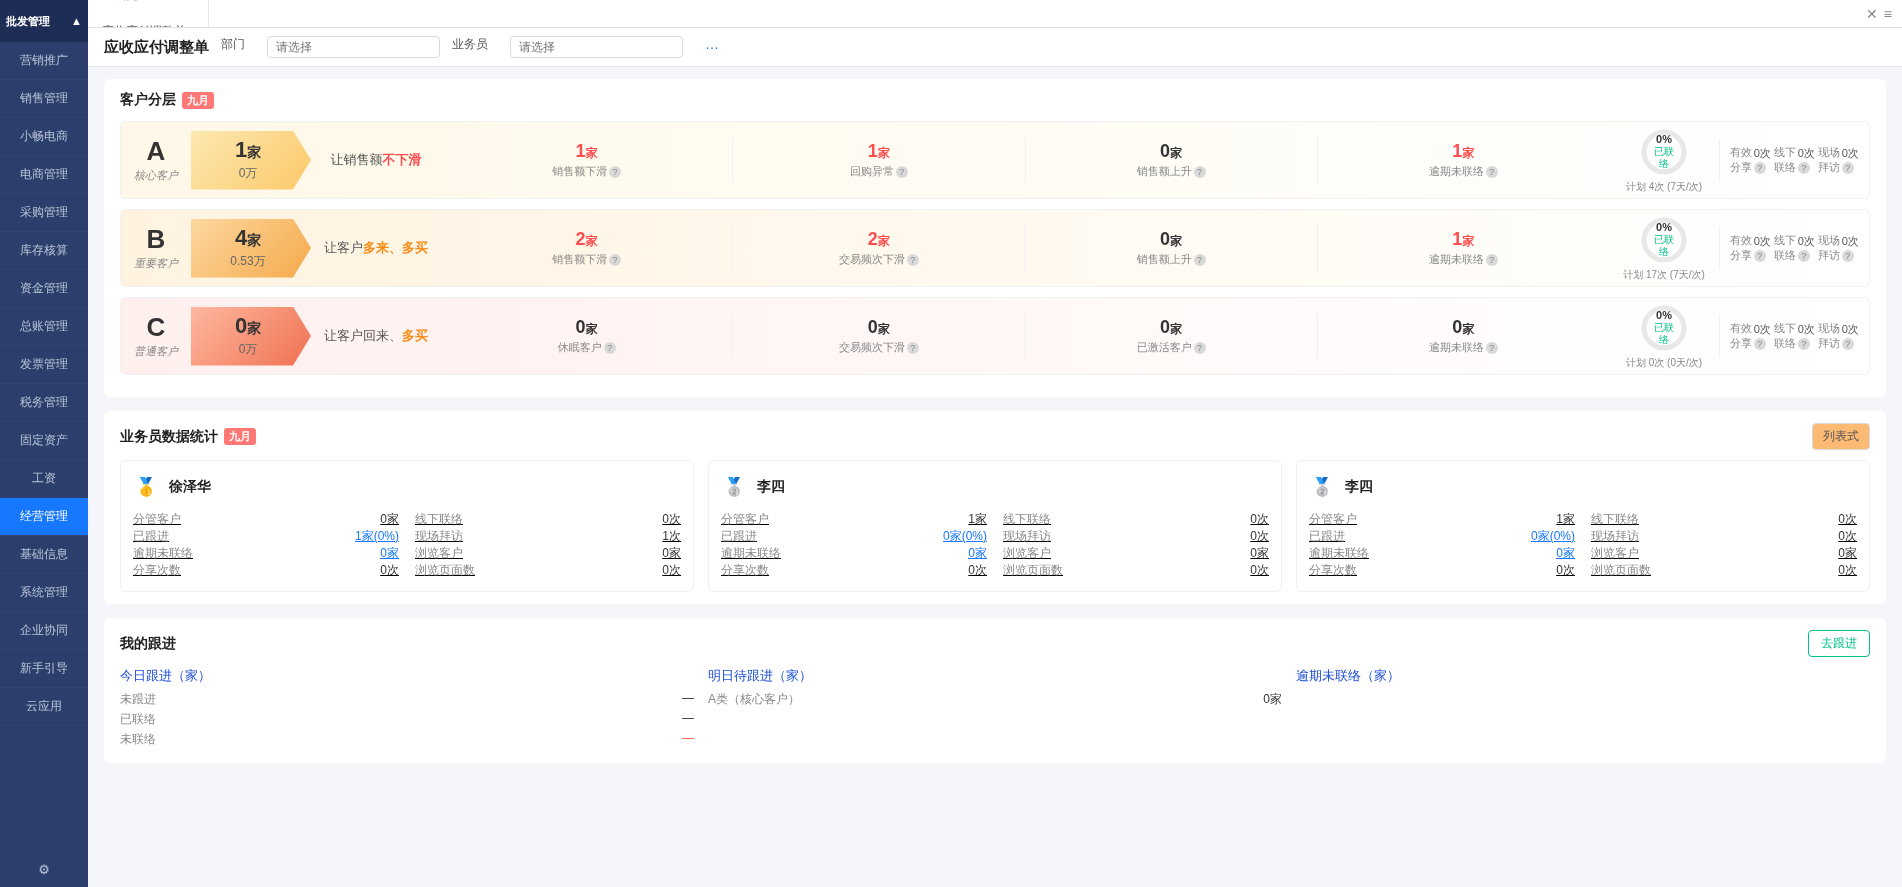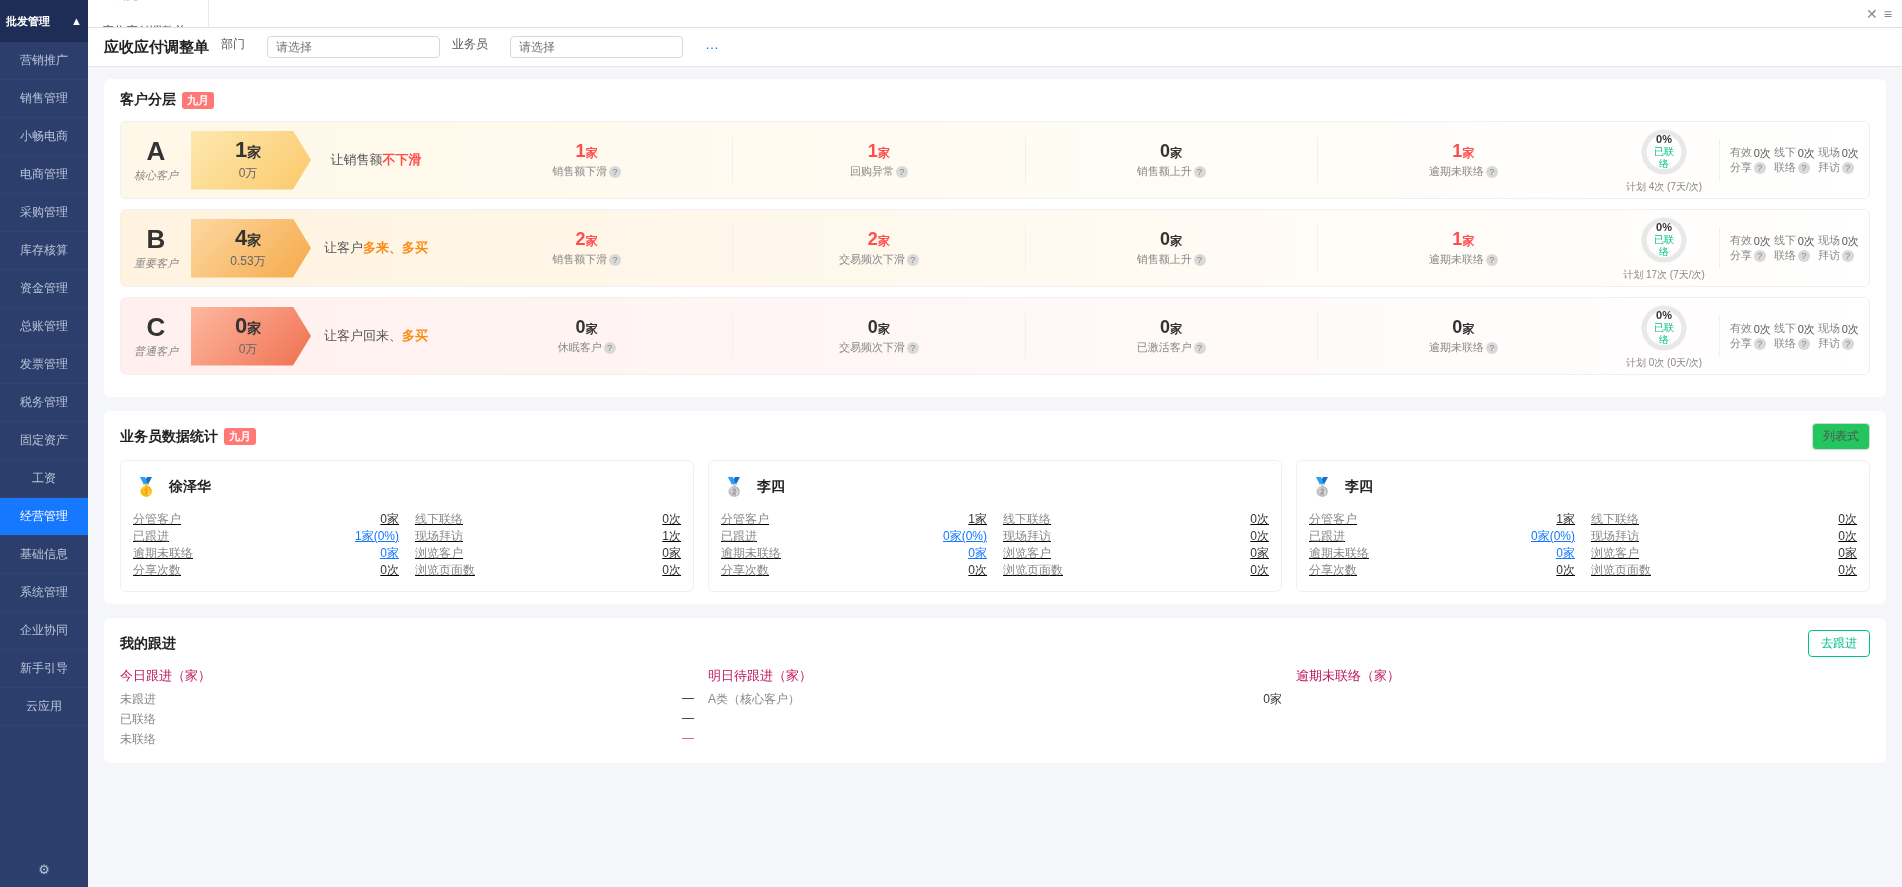--- a/index.html
+++ b/index.html
@@ -299,32 +299,32 @@
       border-radius: 4px;
       padding: 4px 12px;
       font-size: 12px;
       cursor: pointer;
     }
     .followup-cols {
       display: grid;
       grid-template-columns: repeat(3, 1fr);
       gap: 14px;
     }
-    .followup-col-title { font-size: 13px; color: #be185d; margin-bottom: 6px; font-weight: 500; }
+    .followup-col-title { font-size: 13px; color: #1d4ed8; margin-bottom: 6px; font-weight: 500; }
     .followup-row { display: flex; justify-content: space-between; font-size: 12px; margin-bottom: 3px; }
     .followup-label { color: #888; }
     .followup-value { color: #333; }
 
     
     #content::-webkit-scrollbar { width: 6px; }
     #content::-webkit-scrollbar-thumb { background: #ccc; border-radius: 3px; }
 
     .list-view-btn {
       border: 1px solid #d9d9d9;
-      background: #22c55e;
+      background: #fdba74;
       border-radius: 4px;
       padding: 4px 10px;
       font-size: 12px;
       cursor: pointer;
       color: #555;
     }
 
     .tier-a-bg { background: linear-gradient(to right, #fff8e8, #fff); }
     .tier-b-bg { background: linear-gradient(to right, #fff3e0, #fff); }
     .tier-c-bg { background: linear-gradient(to right, #fff0ee, #fff); }

